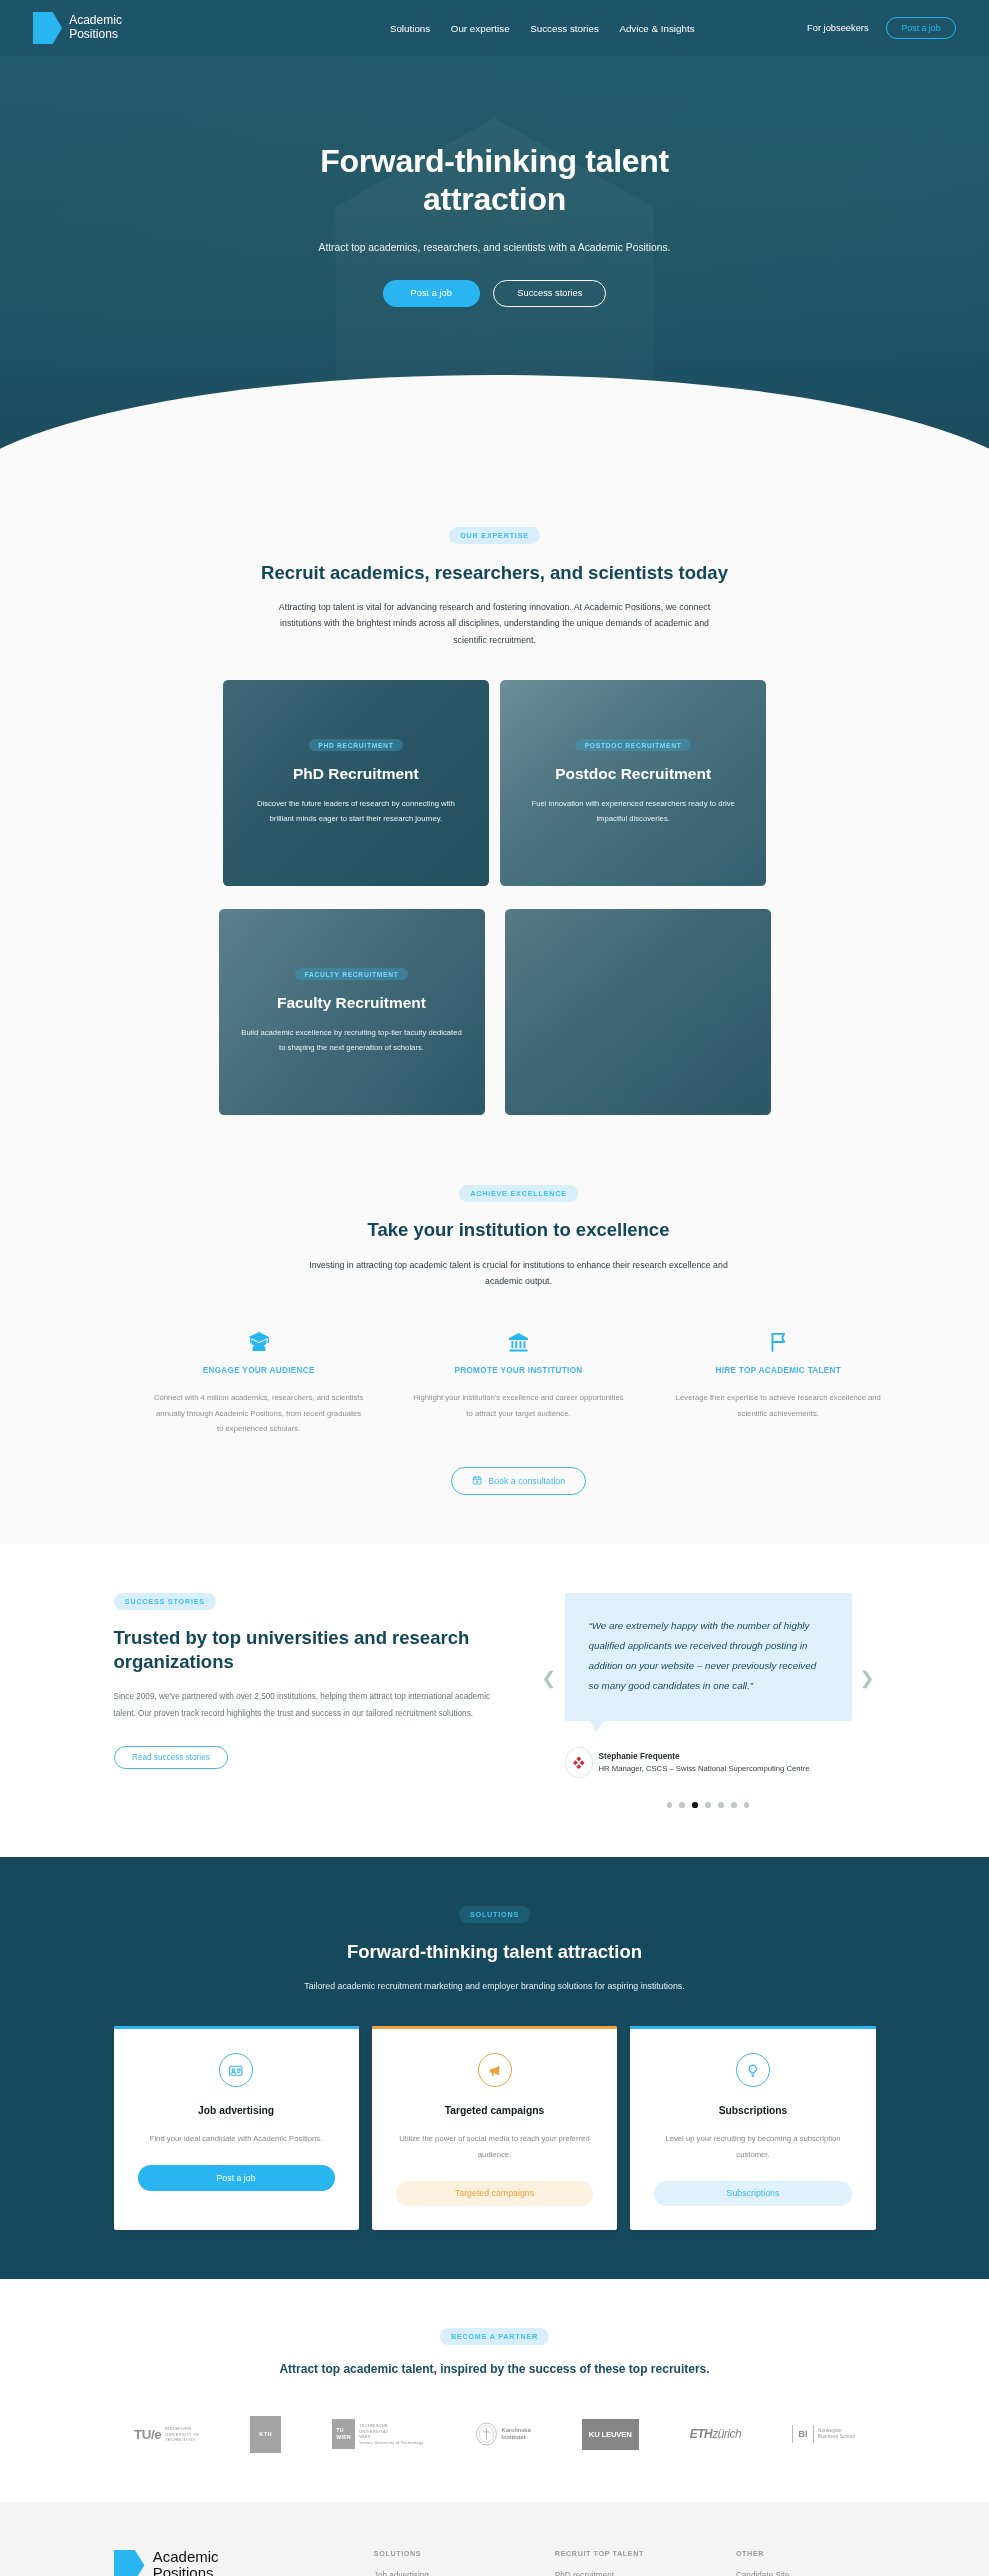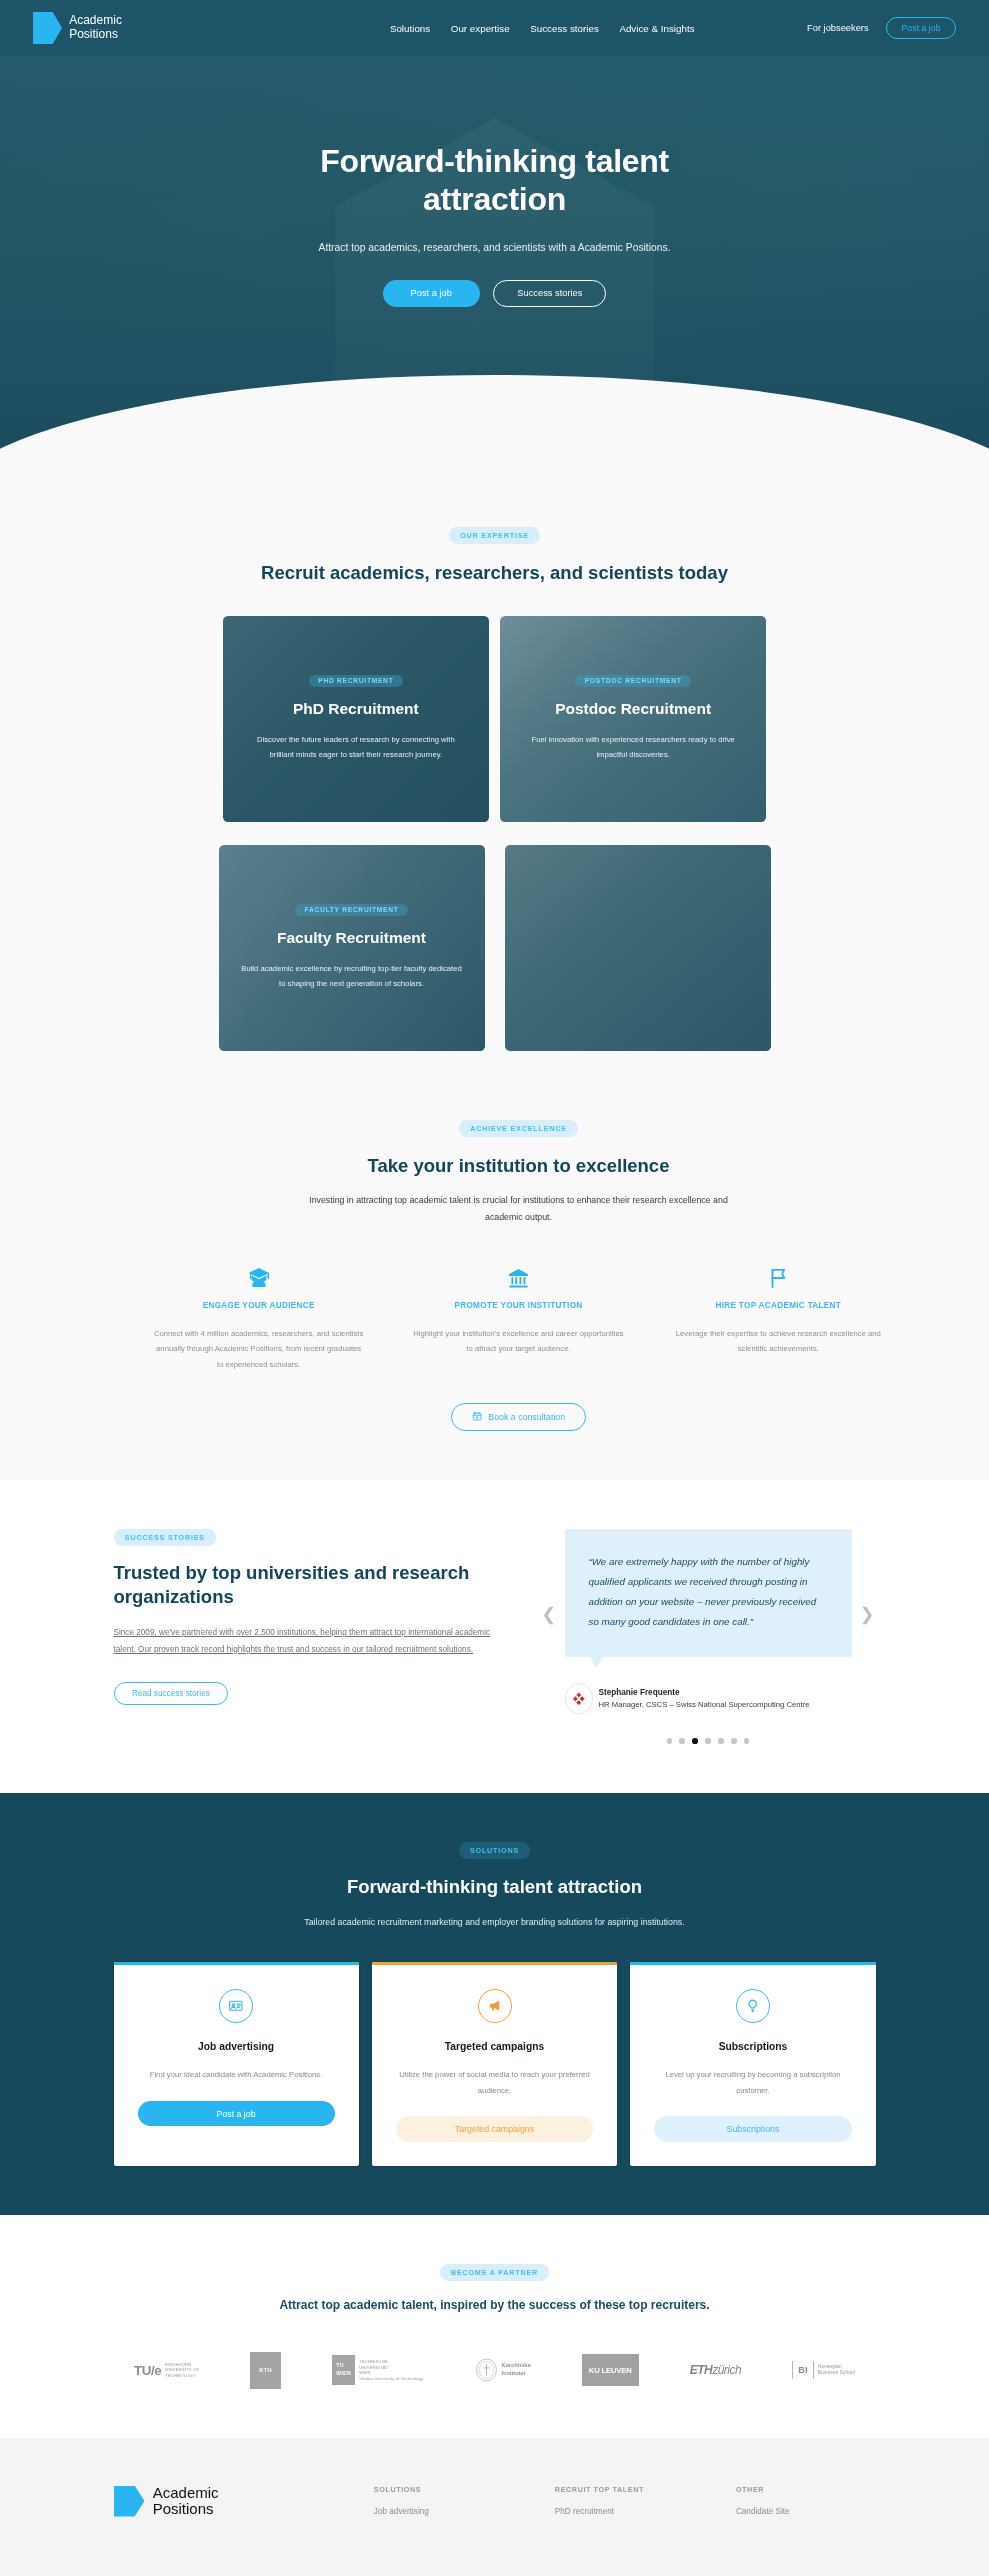--- a/index.html
+++ b/index.html
@@ -156,21 +156,21 @@
     border-radius: 15.5px; padding: 6.7px 19.6px; font-size: 8.8px; cursor:pointer;
     font-family: inherit;
   }
 
   
   .success-grid { display:flex; gap: 46px; align-items:flex-start; }
   .success-left { width: 381px; }
   .success-left h2 {
     font-size: 18.5px; font-weight:700; color:#134659; margin-top: 15.5px; line-height:1.3;
   }
-  .success-left p { margin-top: 15.5px; font-size: 8.2px; line-height:2.05; color:#6d7376;text-decoration:underline; }
+  .success-left p { margin-top: 15.5px; font-size: 8.2px; line-height:2.05; color:#6d7376; }
   .btn-read {
     margin-top: 23px; border:1px solid #3fb6ef; color:#3fb6ef; background:transparent;
     border-radius: 13.4px; padding: 6.2px 17.5px; font-size:8.2px; cursor:pointer;
     font-family: inherit;
   }
   .success-right { flex:1; position: relative; padding: 0 24px; }
   .quote-bubble {
     position: relative; background:#ddf0fc; border-radius: 2.1px;
     padding: 23px 24px 25px;
   }
@@ -229,21 +229,21 @@
   }
   .logo-item { display:flex; align-items:center; gap:4.1px; color:#4b4b4b; }
   .lg-tue { font-size: 13.4px; font-weight:800; letter-spacing:-0.5px; }
   .lg-sub { font-size: 4.1px; line-height:1.35; letter-spacing:0.2px; }
   .lg-box {
     width: 31px; height: 37px; background:#6e6e6e; color:#fff;
     display:flex; align-items:center; justify-content:center; font-size:5.7px;
     font-weight:700; letter-spacing:0.3px;
   }
   .lg-kuleuven {
-    background:#a16207; color:#fff; font-weight:800; font-size:7.7px;
+    background:#b91c1c; color:#fff; font-weight:800; font-size:7.7px;
     padding: 11.3px 7.2px; letter-spacing:-0.2px;
   }
   .lg-eth { font-size: 12px; font-weight:800; font-style:italic; letter-spacing:-0.5px; }
   .lg-bi { border-left:1px solid #8d8d8d; border-right:1px solid #8d8d8d; padding: 4.1px 5.2px; font-size:9.3px; font-weight:800; }
 
   
   .site-footer { background:#f4f4f4; padding: 47px 0 62px; }
   .footer-grid { display:flex; gap: 0; }
   .f-brand { width: 289px; }
   .f-logo-wrap { display:flex; align-items:center; gap: 8.2px; }
@@ -294,20 +294,21 @@
       <button class="btn-solid-blue">Post a job</button>
       <button class="btn-outline-white">Success stories</button>
     </div>
   </div>
 </section>
 
 <section class="section bg-light">
   <div class="wrap center">
     <span class="eyebrow">OUR EXPERTISE</span>
     <h2 class="section-title">Recruit academics, researchers, and scientists today</h2>
+    <p class="section-lede">Attracting top talent is vital for advancing research and fostering innovation. At Academic Positions, we connect institutions with the brightest minds across all disciplines, understanding the unique demands of academic and scientific recruitment.</p>
 
     <div class="cards-row">
       <div class="exp-card">
         <div class="bg photo-phd"></div>
         <div class="veil veil-teal"></div>
         <div class="content">
           <span class="exp-tag">PHD RECRUITMENT</span>
           <h3>PhD Recruitment</h3>
           <p>Discover the future leaders of research by connecting with brilliant minds eager to start their research journey.</p>
         </div>

